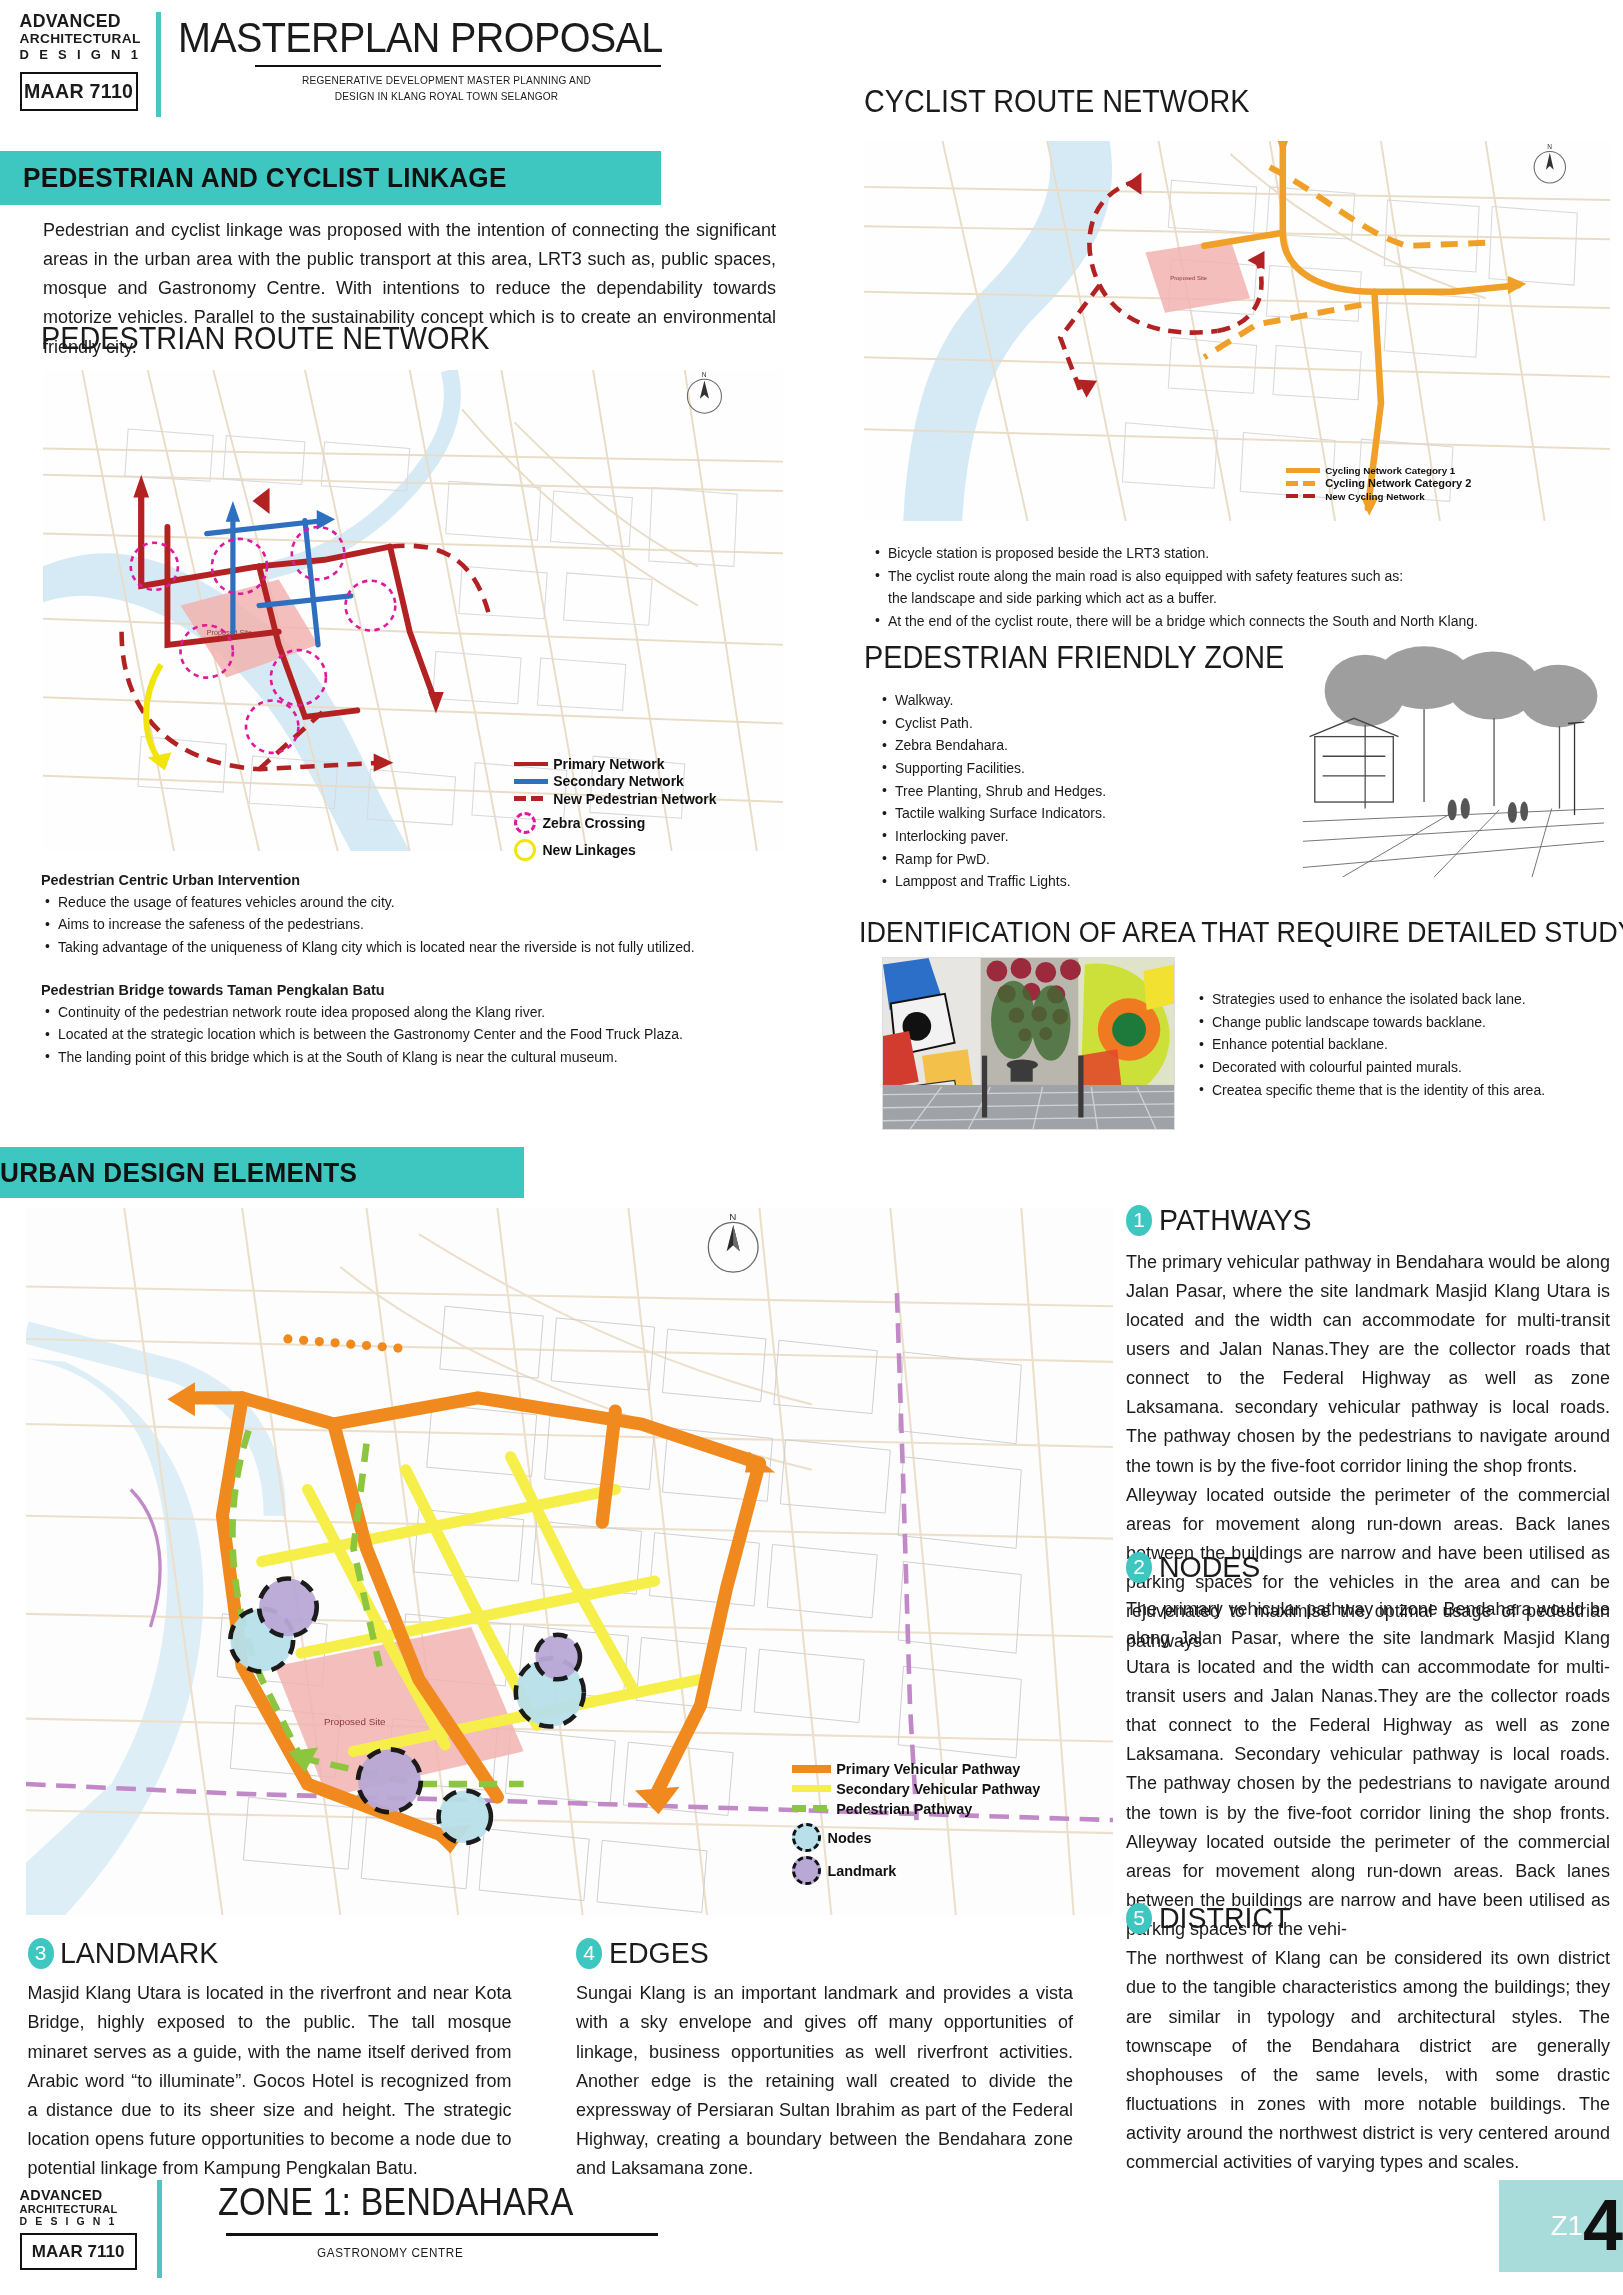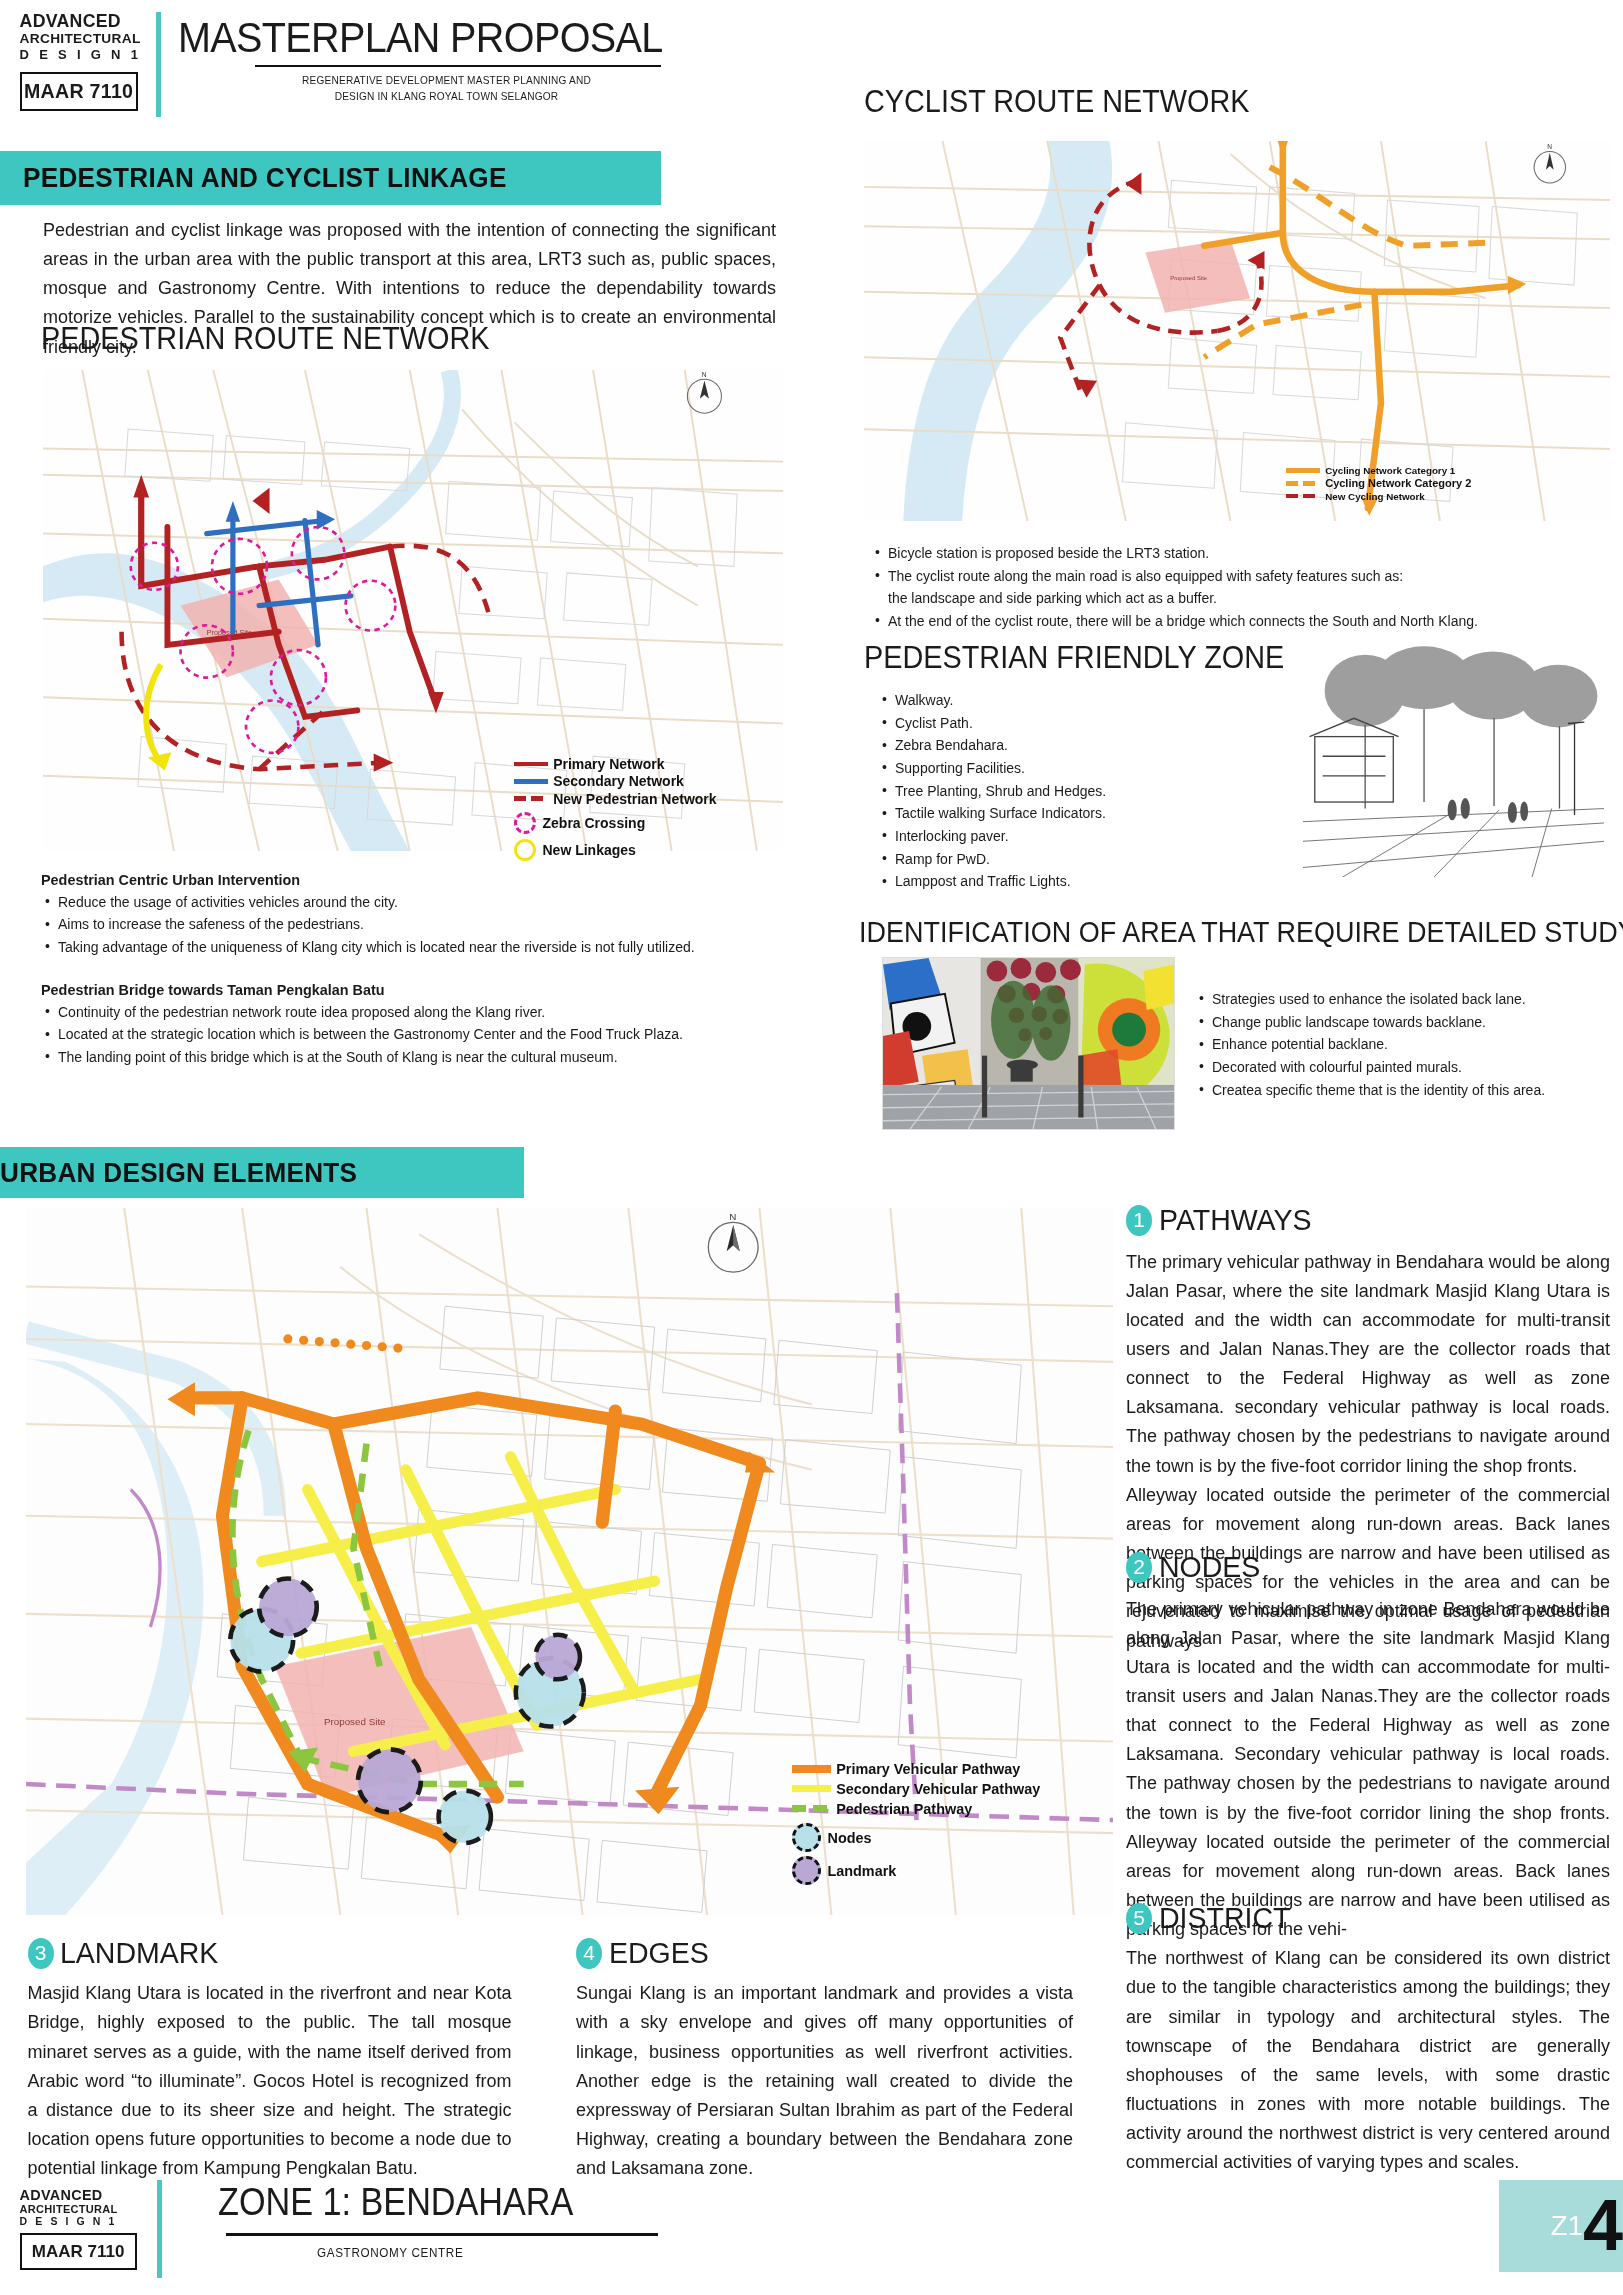--- a/index.html
+++ b/index.html
@@ -245,21 +245,21 @@
     </div>
     <div class="legend-row" style="margin-top:5.2px">
       <span class="sw-circ" style="border:3.9px solid #f2e40d;box-sizing:border-box;background:transparent"></span>
       <span class="lbl">New Linkages</span>
     </div>
   </div>
 
   <div style="position:absolute;left:41px;top:872px;width:785px;">
     <div class="sub-head">Pedestrian Centric Urban Intervention</div>
     <ul class="bullets">
-      <li>Reduce the usage of activities vehicles around the city.</li>
+      <li>Reduce the usage of features vehicles around the city.</li>
       <li>Aims to increase the safeness of the pedestrians.</li>
       <li>Taking advantage of the uniqueness of Klang city which is located near the riverside is not fully utilized.</li>
     </ul>
   </div>
   <div style="position:absolute;left:41px;top:982px;width:785px;">
     <div class="sub-head">Pedestrian Bridge towards Taman Pengkalan Batu</div>
     <ul class="bullets">
       <li>Continuity of the pedestrian network route idea proposed along the Klang river.</li>
       <li>Located at the strategic location which is between the Gastronomy Center and the Food Truck Plaza.</li>
       <li>The landing point of this bridge which is at the South of Klang is near the cultural museum.</li>

